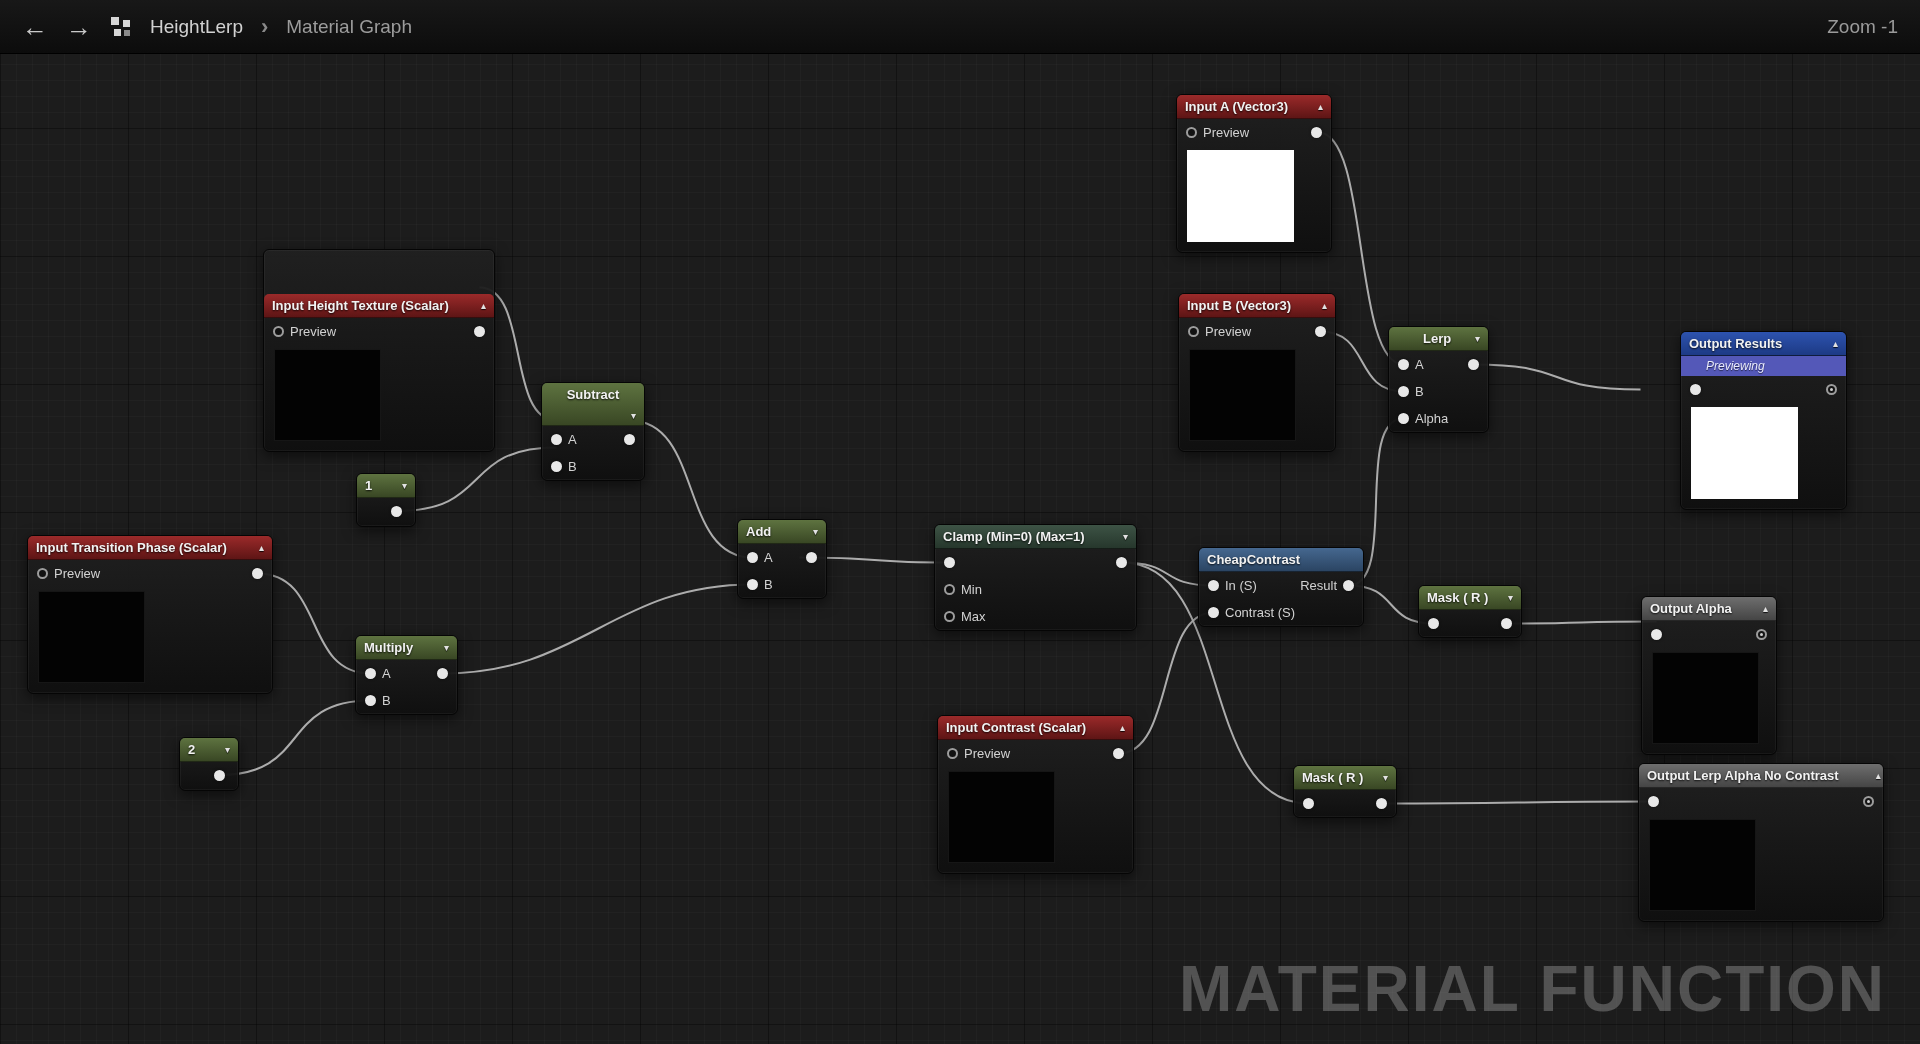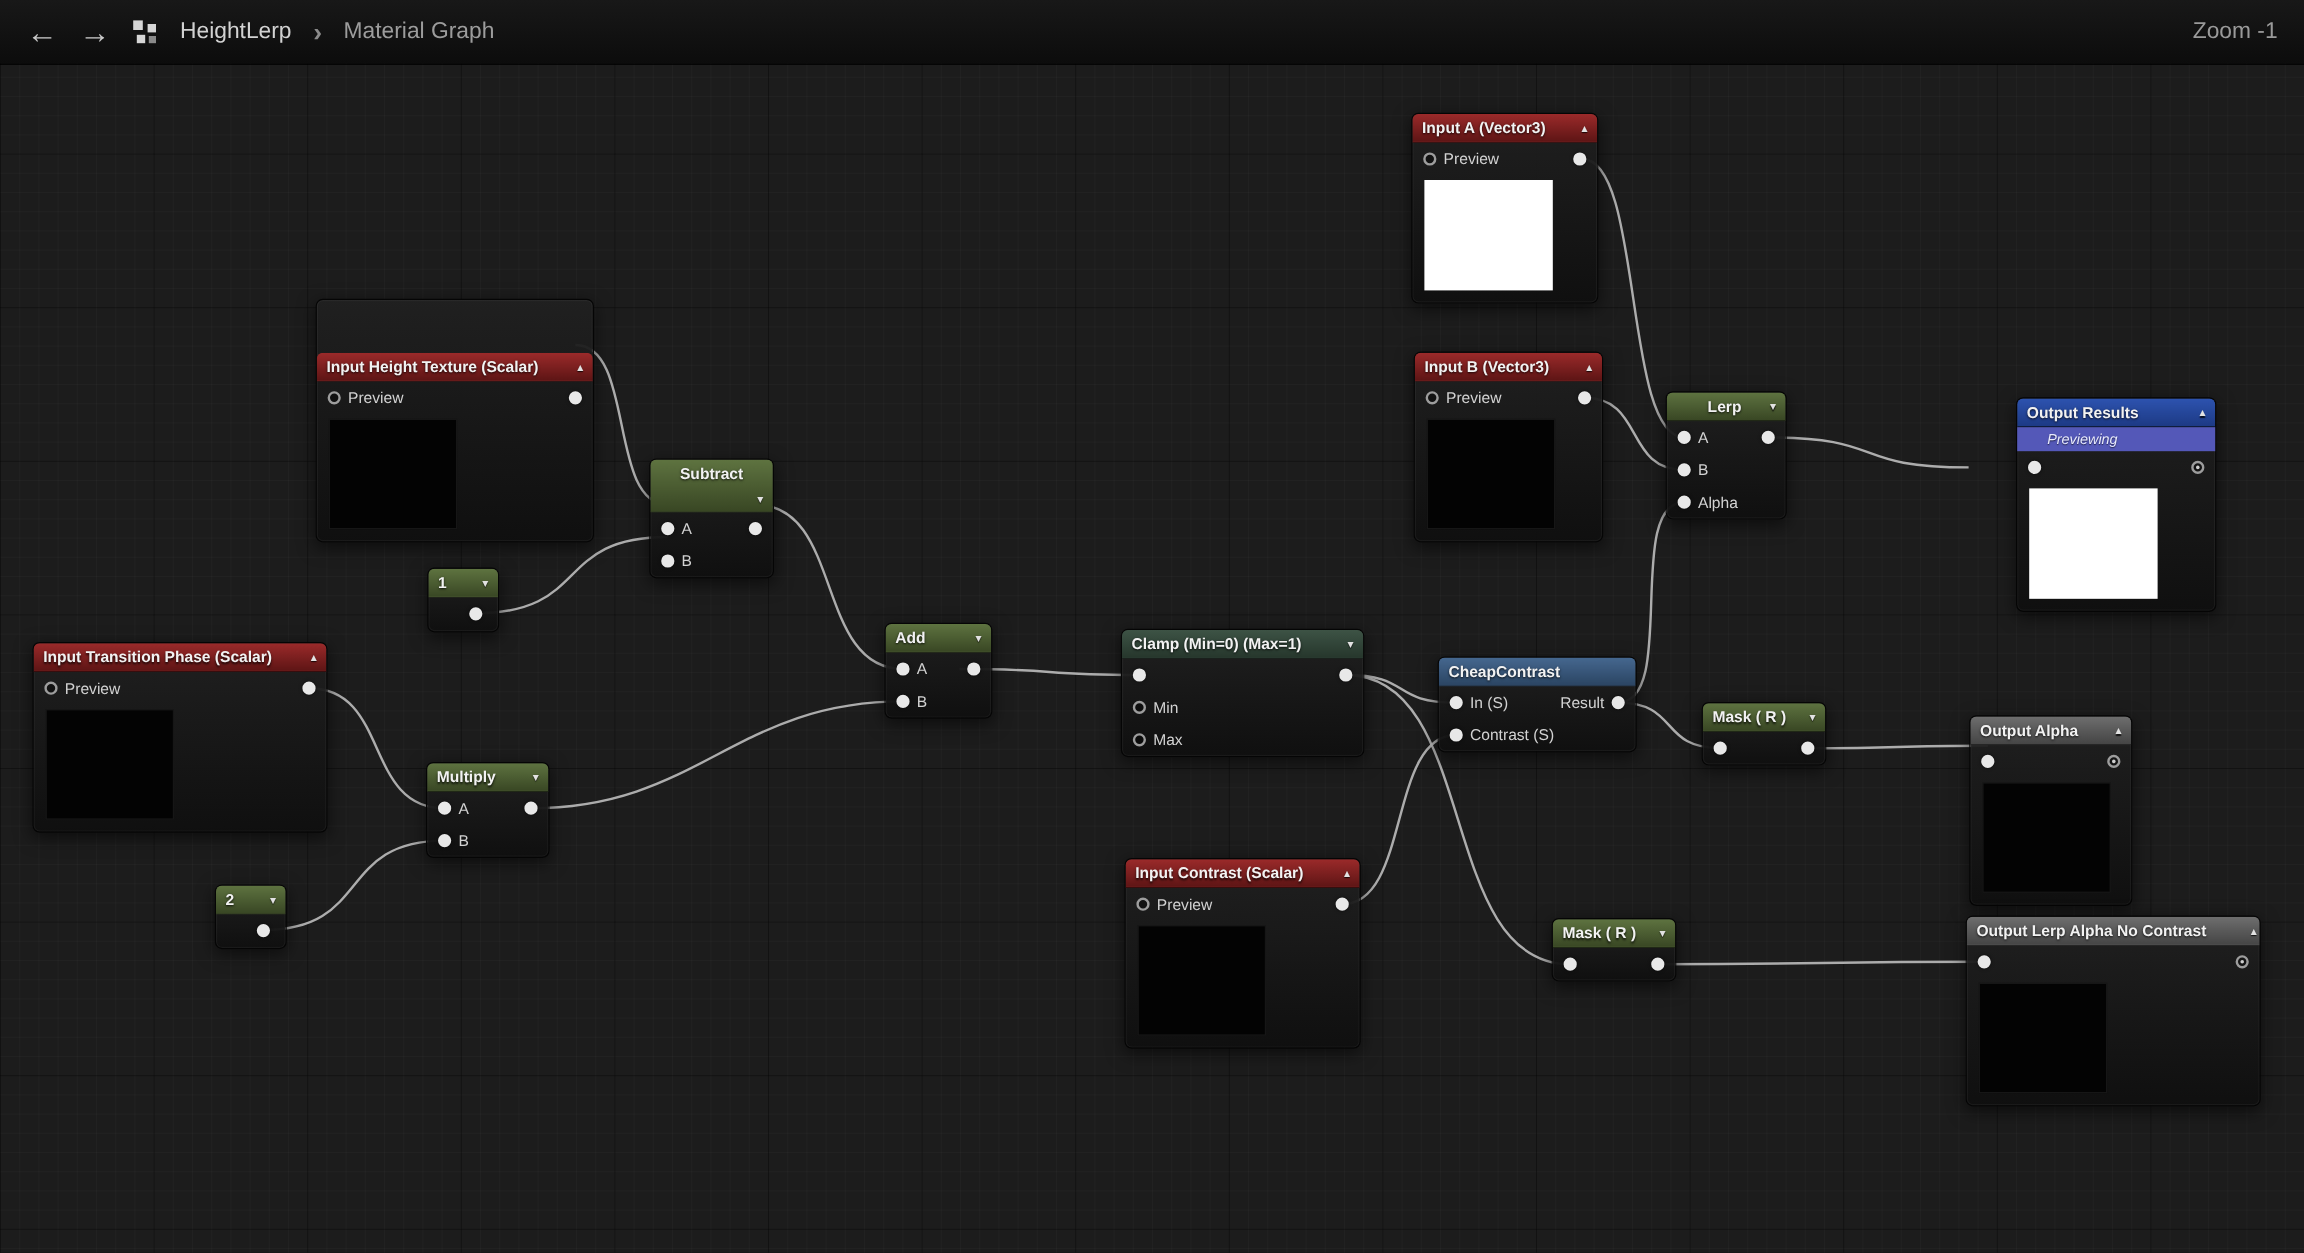--- a/index.html
+++ b/index.html
@@ -57,20 +57,21 @@
 
   
   .watermark{position:absolute;right:34px;bottom:18px;font-size:64px;font-weight:bold;
     letter-spacing:2px;color:rgba(195,195,195,0.32);z-index:1;user-select:none;
     white-space:nowrap;}
 </style>
 </head>
 <body>
 
 <div id="canvas">
+  <div class="watermark">MATERIAL FUNCTION</div>
   <svg id="wires">
       <path d="M 479.5 287.5 C 529.5 287.5, 506.5 420.5, 556.5 420.5" fill="none" stroke="#bcbcbc" stroke-width="2" stroke-opacity="0.9"></path>
       <path d="M 396.5 511 C 492.5 511, 460.5 447.5, 556.5 447.5" fill="none" stroke="#bcbcbc" stroke-width="2" stroke-opacity="0.9"></path>
       <path d="M 257.5 573.5 C 325.3 573.5, 302.7 673.5, 370.5 673.5" fill="none" stroke="#bcbcbc" stroke-width="2" stroke-opacity="0.9"></path>
       <path d="M 219.5 775 C 310.1 775, 279.9 700.5, 370.5 700.5" fill="none" stroke="#bcbcbc" stroke-width="2" stroke-opacity="0.9"></path>
       <path d="M 629.5 420.5 C 703.3 420.5, 678.7 557.5, 752.5 557.5" fill="none" stroke="#bcbcbc" stroke-width="2" stroke-opacity="0.9"></path>
       <path d="M 442.5 673.5 C 582.5 673.5, 612.5 584.5, 752.5 584.5" fill="none" stroke="#bcbcbc" stroke-width="2" stroke-opacity="0.9"></path>
       <path d="M 799.5 557.5 C 889.5 557.5, 859.5 562.5, 949.5 562.5" fill="none" stroke="#bcbcbc" stroke-width="2" stroke-opacity="0.9"></path>
       <path d="M 1121.5 562.5 C 1176.7 562.5, 1158.3 585.5, 1213.5 585.5" fill="none" stroke="#bcbcbc" stroke-width="2" stroke-opacity="0.9"></path>
       <path d="M 1121.5 562.5 C 1233.7 562.5, 1196.3 803.5, 1308.5 803.5" fill="none" stroke="#bcbcbc" stroke-width="2" stroke-opacity="0.9"></path>

